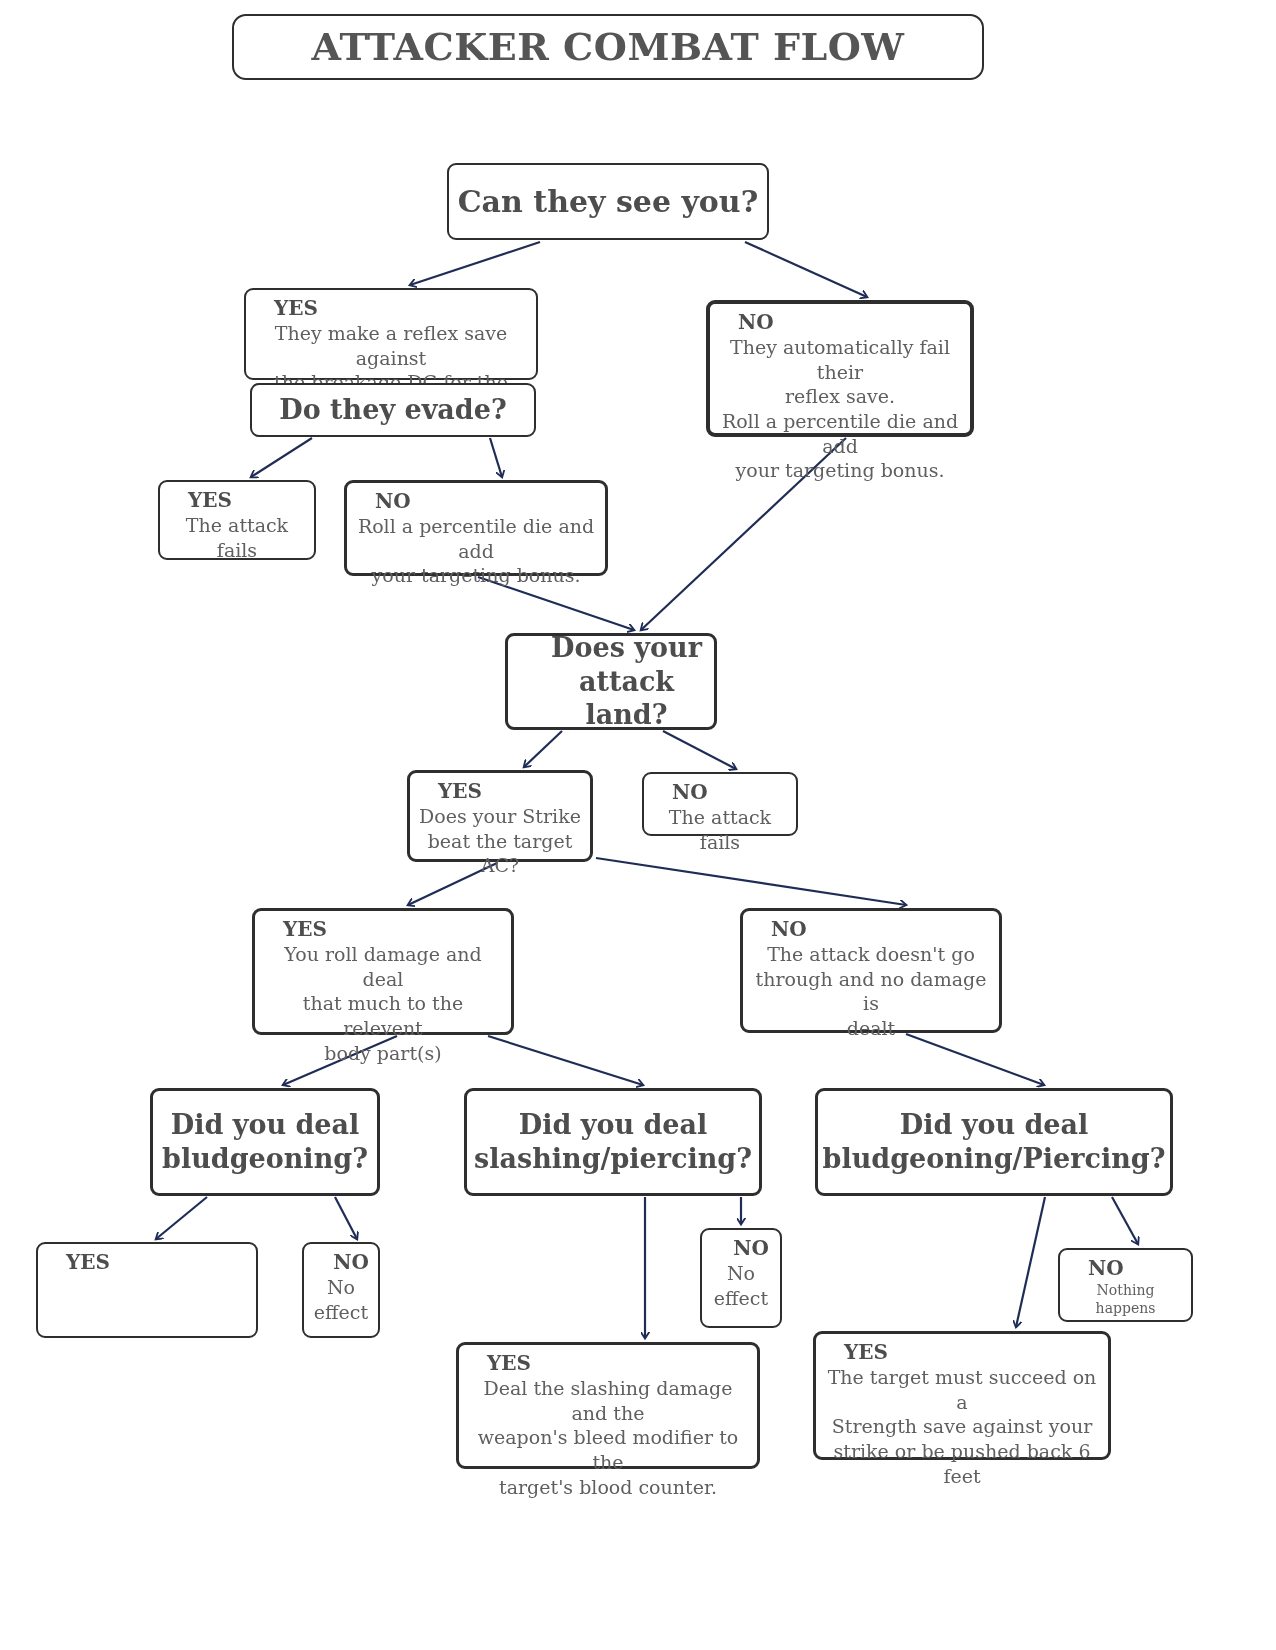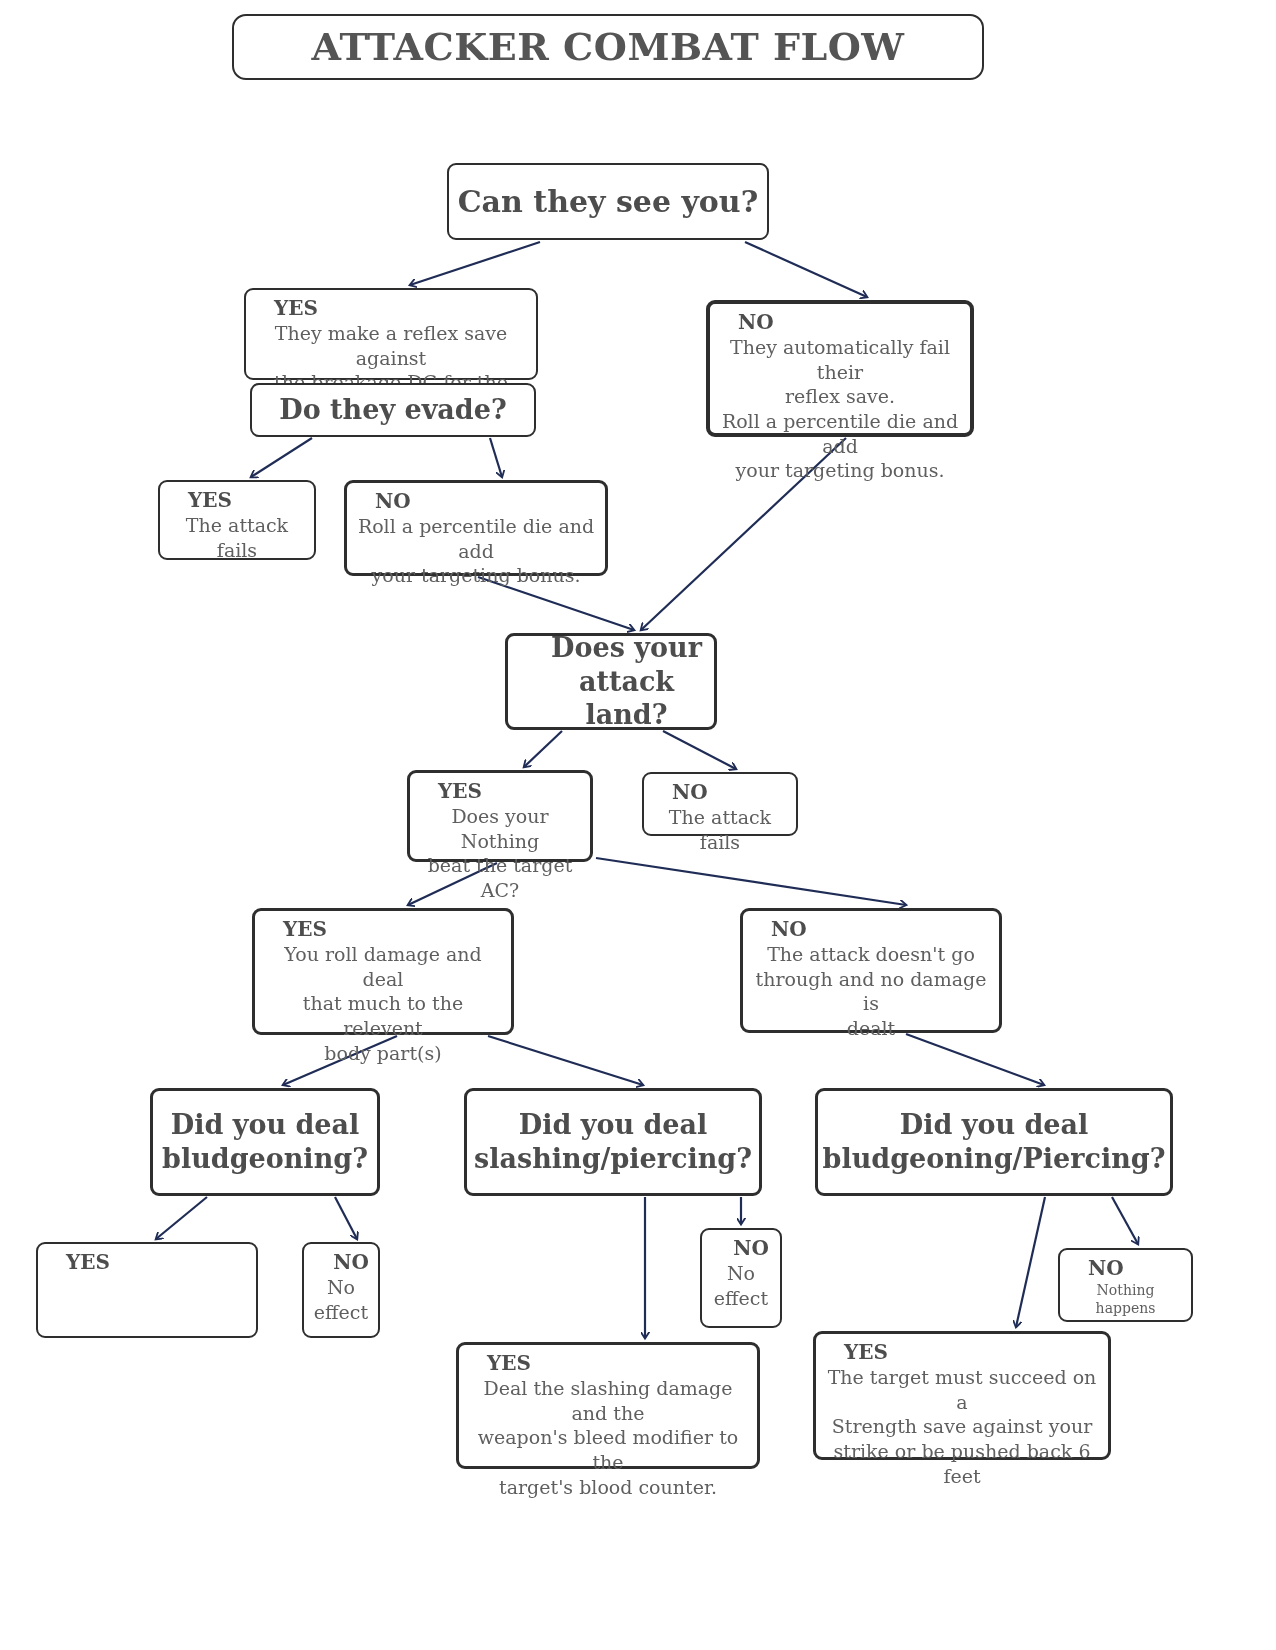--- a/index.html
+++ b/index.html
@@ -131,21 +131,21 @@
 your targeting bonus.</div>
   </div>
 
   <div class="node n-attack-land">
     <div class="q">Does your
 attack land?</div>
   </div>
 
   <div class="node n-yes-strike">
     <div class="h">YES</div>
-    <div class="b">Does your Nothing
+    <div class="b">Does your Strike
 beat the target AC?</div>
   </div>
 
   <div class="node n-no-fail2">
     <div class="h">NO</div>
     <div class="b">The attack fails</div>
   </div>
 
   <div class="node n-yes-roll-damage">
     <div class="h">YES</div>

